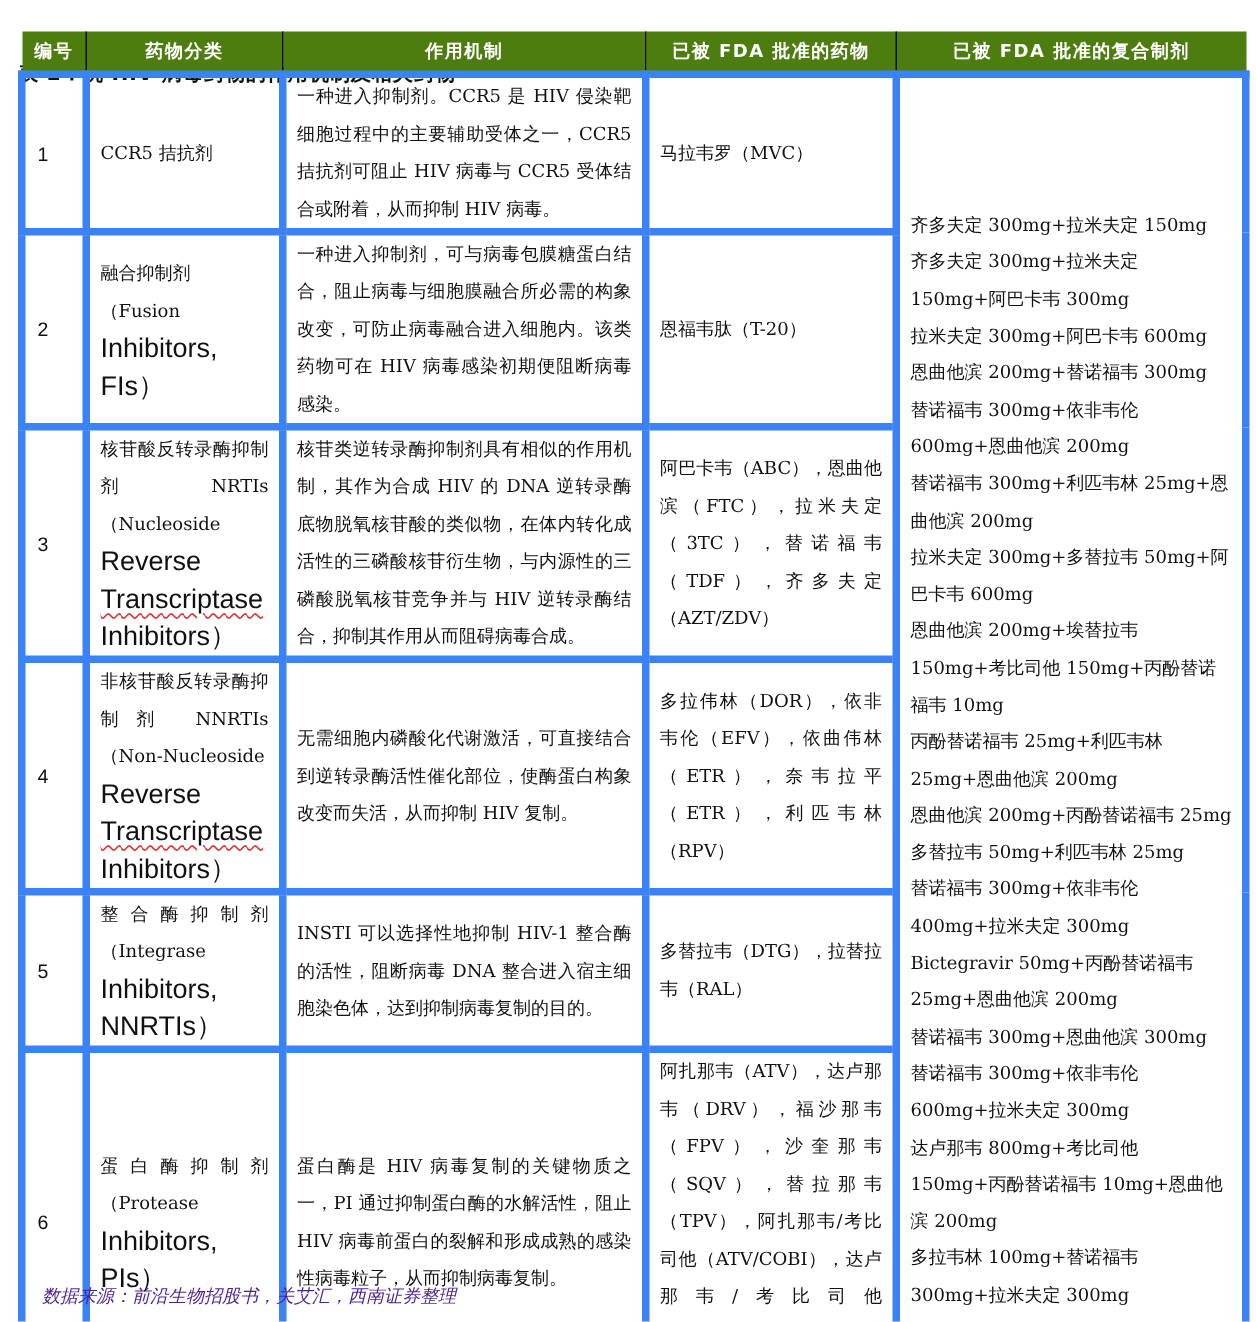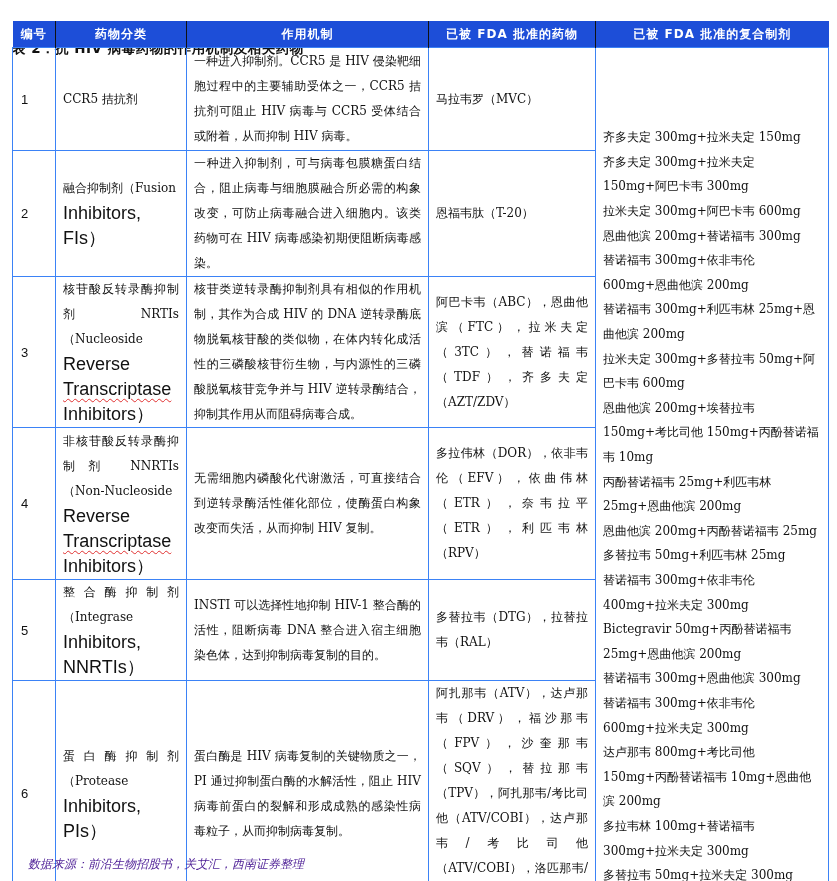--- a/index.html
+++ b/index.html
@@ -14,30 +14,30 @@
       font-family: "DejaVu Sans", "Liberation Sans", sans-serif;
       margin-top: 39px;
     }
     table.main {
       position: absolute; left: 12px; top: 21px;
       width: 816px; border-collapse: collapse; table-layout: fixed;
       font-size: 12px;
       border-bottom: 2px solid #c48f42;
     }
     table.main th {
-      background: #1d4ed8; color: #ffffff; font-weight: bold;
+      background: #4d7c0f; color: #ffffff; font-weight: bold;
       height: 26px; padding: 0; font-size: 12px;
       border-left: 1px solid #111111; border-right: 1px solid #111111;
       font-family: "DejaVu Sans", "Liberation Sans", sans-serif;
       letter-spacing: 1px;
     }
     table.main th:first-child { border-left: none; }
     table.main th:last-child { border-right: none; }
     table.main td {
-      border: 1px solid #3b82f6; vertical-align: middle;
+      border: 5px solid #3b82f6; vertical-align: middle;
       padding: 0 7px; line-height: 25px;
       font-family: "DejaVu Serif", "Liberation Sans", serif;
     }
     table.main td.num {
       font-family: "Liberation Sans", sans-serif; font-size: 13px;
       padding-left: 8px;
     }
     td.justify { text-align: justify; text-align-last: left; }
     .latin { font-family: Liberation Sans, sans-serif; font-size: 18px; }
     .squig {

